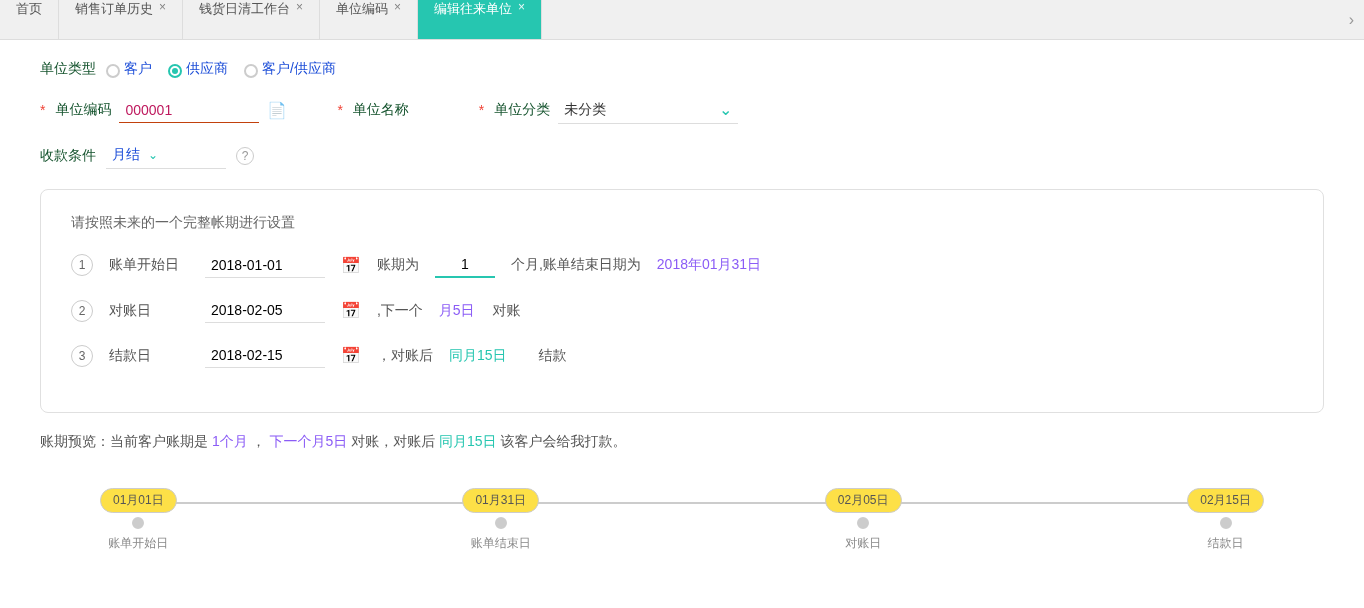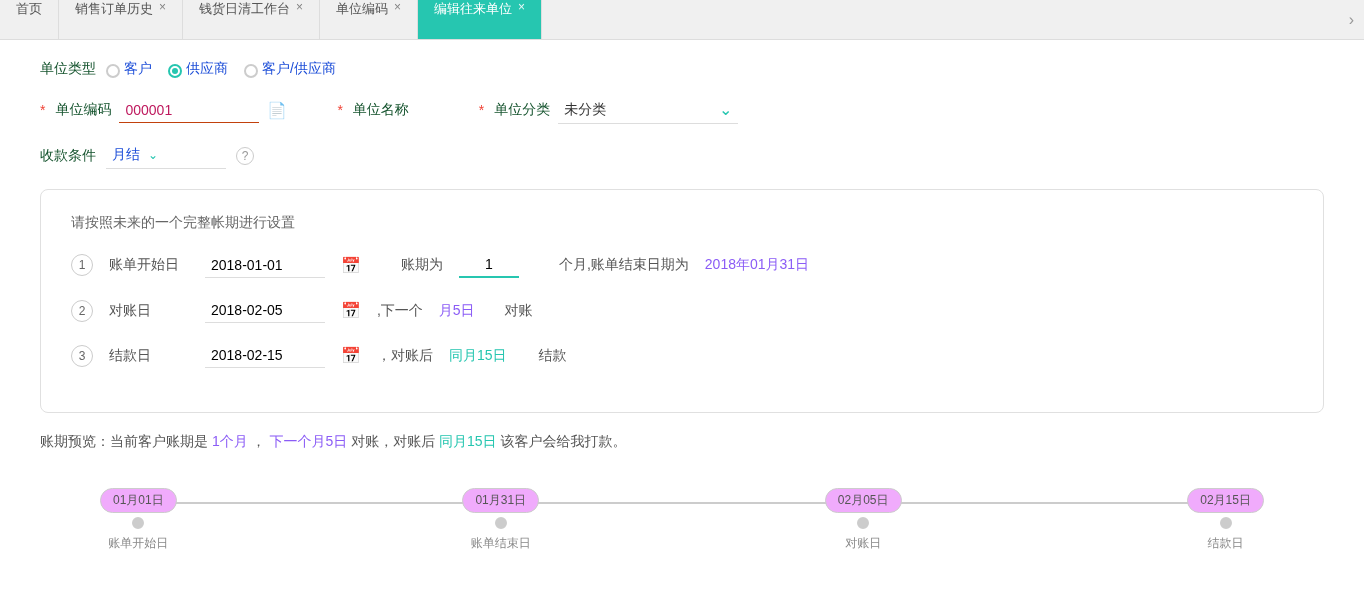--- a/index.html
+++ b/index.html
@@ -209,21 +209,21 @@
       border-bottom: 1px solid #ddd;
       padding: 4px 6px;
       font-size: 14px;
       width: 120px;
       outline: none;
       background: transparent;
     }
     .step-period-label {
       color: #555;
       white-space: nowrap;
-      margin-left: 24px;
+      margin-left: 0;
     }
     .period-input {
       border: none;
       border-bottom: 2px solid #26c6b0;
       padding: 4px 6px;
       font-size: 14px;
       width: 60px;
       outline: none;
       background: transparent;
       text-align: center;
@@ -251,21 +251,21 @@
       border-radius: 50%;
       background: #ccc;
       border: 2px solid #ccc;
     }
     .timeline-date-badge {
       border: 1px solid #ccc;
       border-radius: 20px;
       padding: 3px 12px;
       font-size: 12px;
       color: #555;
-      background: #f0abfc;
+      background: #fde047;
       white-space: nowrap;
       margin-bottom: 4px;
     }
     .timeline-date-label {
       font-size: 12px;
       color: #888;
       margin-top: 6px;
       white-space: nowrap;
     }
   </style>
@@ -363,21 +363,21 @@
 
     <div class="step-row">
       <div class="step-num">
         <span>2</span>
       </div>
       <span class="step-label">对账日</span>
       <input class="step-date-input" type="text" value="2018-02-05" style="">
       <span class="calendar-icon">📅</span>
       <span style="color:#555;">,下一个</span>
       <span class="orange-text">月5日</span>
-      <span style="color:#555; margin-left:14px;">对账</span>
+      <span style="color:#555; margin-left:2px;">对账</span>
     </div>
 
     <div class="step-row">
       <div class="step-num">
         <span>3</span>
       </div>
       <span class="step-label">结款日</span>
       <input class="step-date-input" type="text" value="2018-02-15" style="">
       <span class="calendar-icon">📅</span>
       <span style="color:#555;">，对账后</span>

